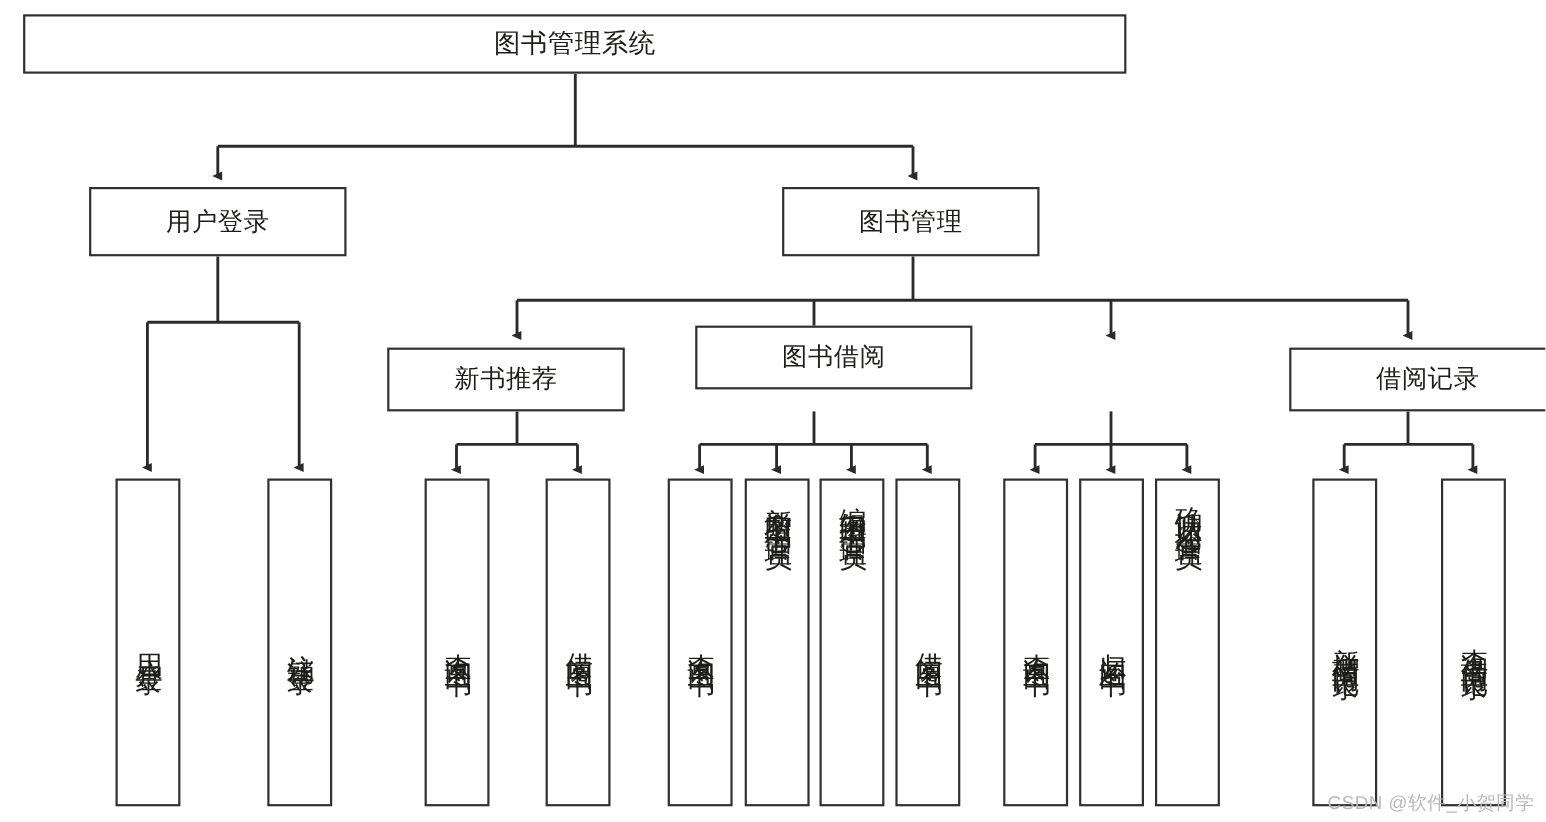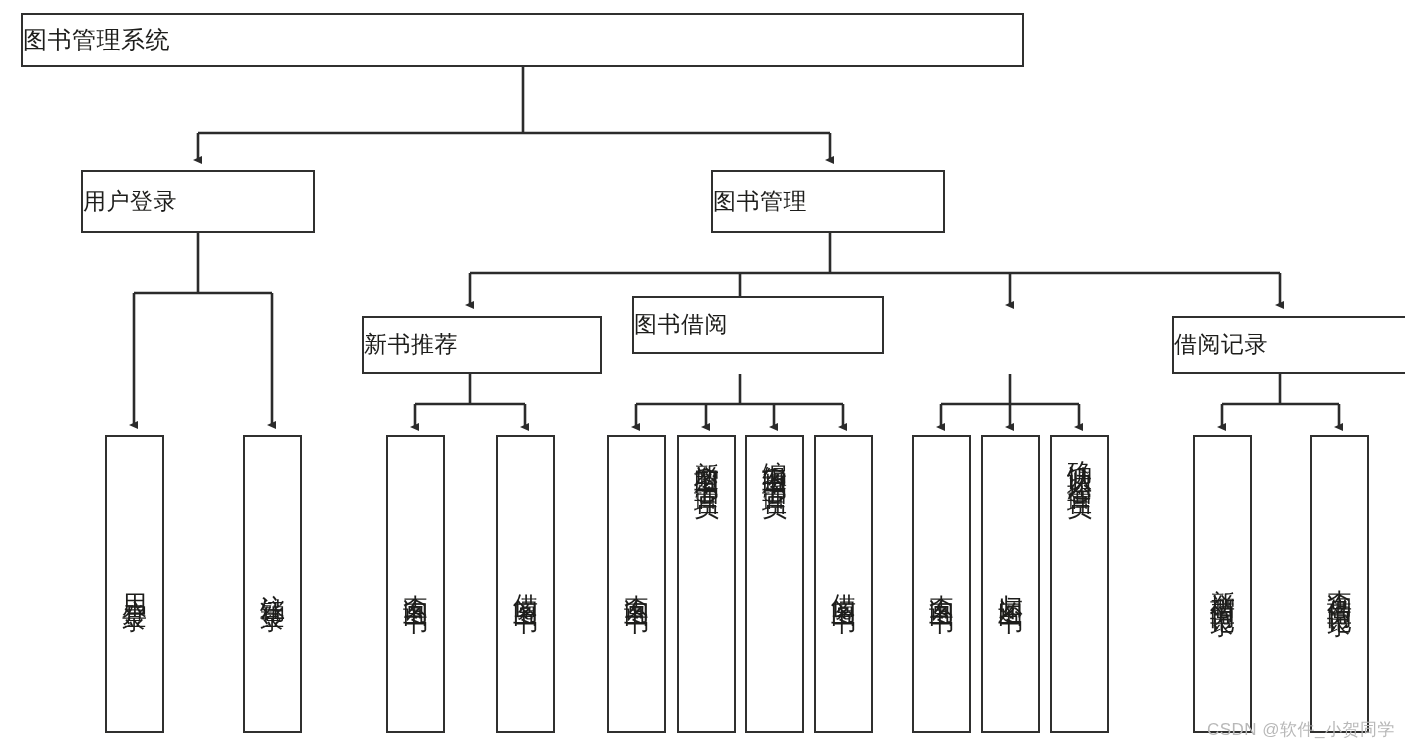--- a/index.html
+++ b/index.html
@@ -26,20 +26,21 @@
     height: 747px;
     pointer-events: none;
   }
   .node {
     position: absolute;
     box-sizing: border-box;
     background: #ffffff;
     border: 2px solid #30302f;
     display: flex;
     align-items: center;
+    justify-content: center;
     color: #1d1d1b;
     z-index: 2;
   }
   .node .lbl {
     display: block;
     text-align: center;
     line-height: 1.18;
     white-space: nowrap;
   }
   
@@ -144,21 +145,21 @@
     <span class="lbl">图书管理系统</span>
   </div>
 
   <div class="node horiz" style="left:81px; top:170px; width:234px; height:63px;">
     <span class="lbl">用户登录</span>
   </div>
   <div class="node horiz" style="left:711px; top:170px; width:234px; height:63px;">
     <span class="lbl">图书管理</span>
   </div>
 
-  <div class="node horiz" style="left:362px; top:316px; width:240px; height:58px;">
+  <div class="node horiz" style="left:352px; top:316px; width:216px; height:58px;">
     <span class="lbl">新书推荐</span>
   </div>
   <div class="node horiz" style="left:632px; top:296px; width:252px; height:58px;">
     <span class="lbl">图书借阅</span>
   </div>
   <div class="node horiz" style="left:1172px; top:316px; width:252px; height:58px;">
     <span class="lbl">借阅记录</span>
   </div>
 
   <div class="node vert mid" style="left:105px; top:435px; width:59px; height:298px;">

